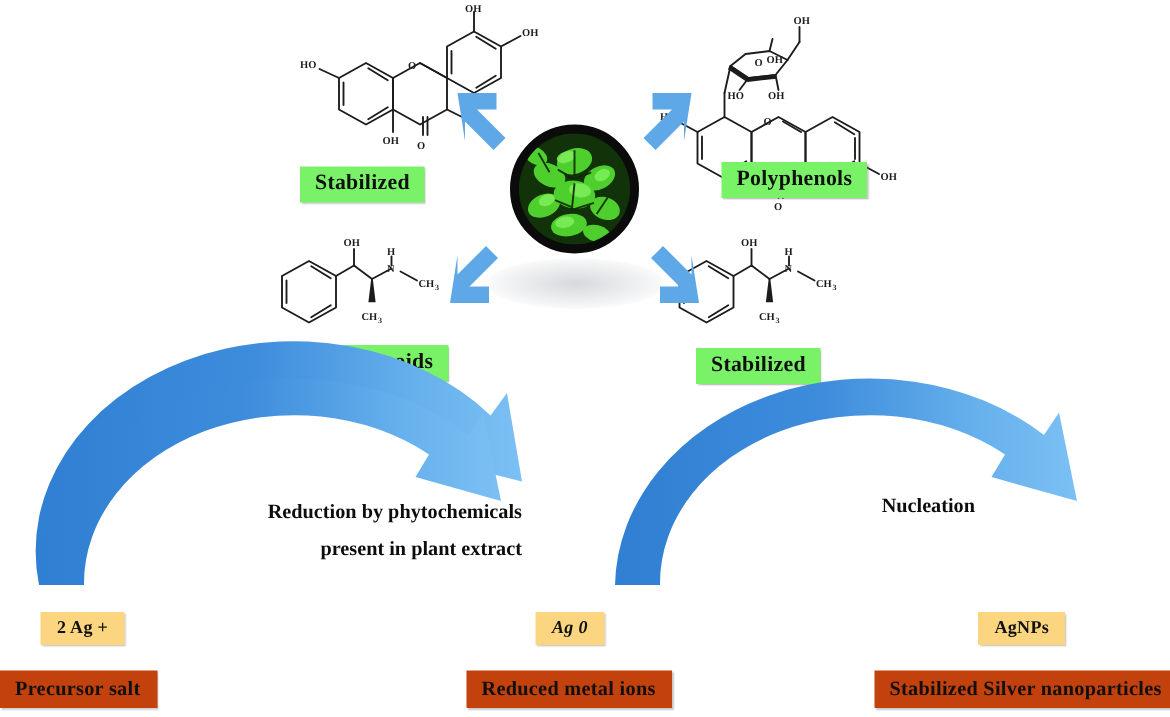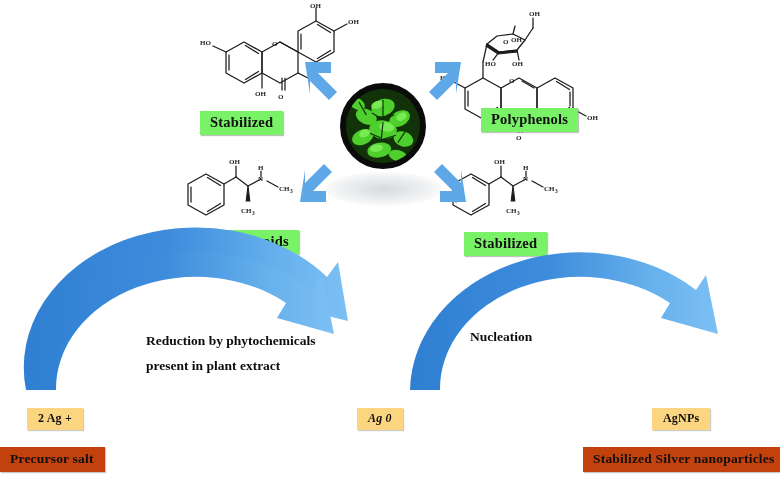--- a/index.html
+++ b/index.html
@@ -352,38 +352,41 @@
         A 140,112 0 0 1 670,303
         L 661,318
         L 718,334
         L 706,275
         L 696,290
         A 170,140 0 0 0 410,390
         Z"></path>
     </g>
   </svg>
 
-  <div class="arrow-caption" style="left:146px; top:329px; width:220px; text-align:left;">
+  <div class="arrow-caption" style="left:128px; top:329px; width:220px; text-align:right;">
     <div>Reduction by phytochemicals</div>
     <div>present in plant extract</div>
   </div>
-  <div class="arrow-caption" style="left:470px; top:325px; width:180px; text-align:left;">
+  <div class="arrow-caption" style="left:470px; top:325px; width:180px; text-align:right;">
     <div>Nucleation</div>
   </div>
 
   <div class="chip chip-yellow" style="left:27px; top:408px;">
     <span>2 Ag +</span>
   </div>
   <div class="chip chip-grey" style="left:0px; top:447px;">
     <span>Precursor salt</span>
   </div>
 
   <div class="chip chip-yellow" style="left:357px; top:408px;font-style:italic;">
     <span>Ag 0</span>
   </div>
+  <div class="chip chip-grey" style="left:311px; top:447px;">
+    <span>Reduced metal ions</span>
+  </div>
 
   <div class="chip chip-yellow" style="left:652px; top:408px;">
     <span>AgNPs</span>
   </div>
   <div class="chip chip-grey" style="left:583px; top:447px;">
     <span>Stabilized Silver nanoparticles</span>
   </div>
 
 </div>
 

